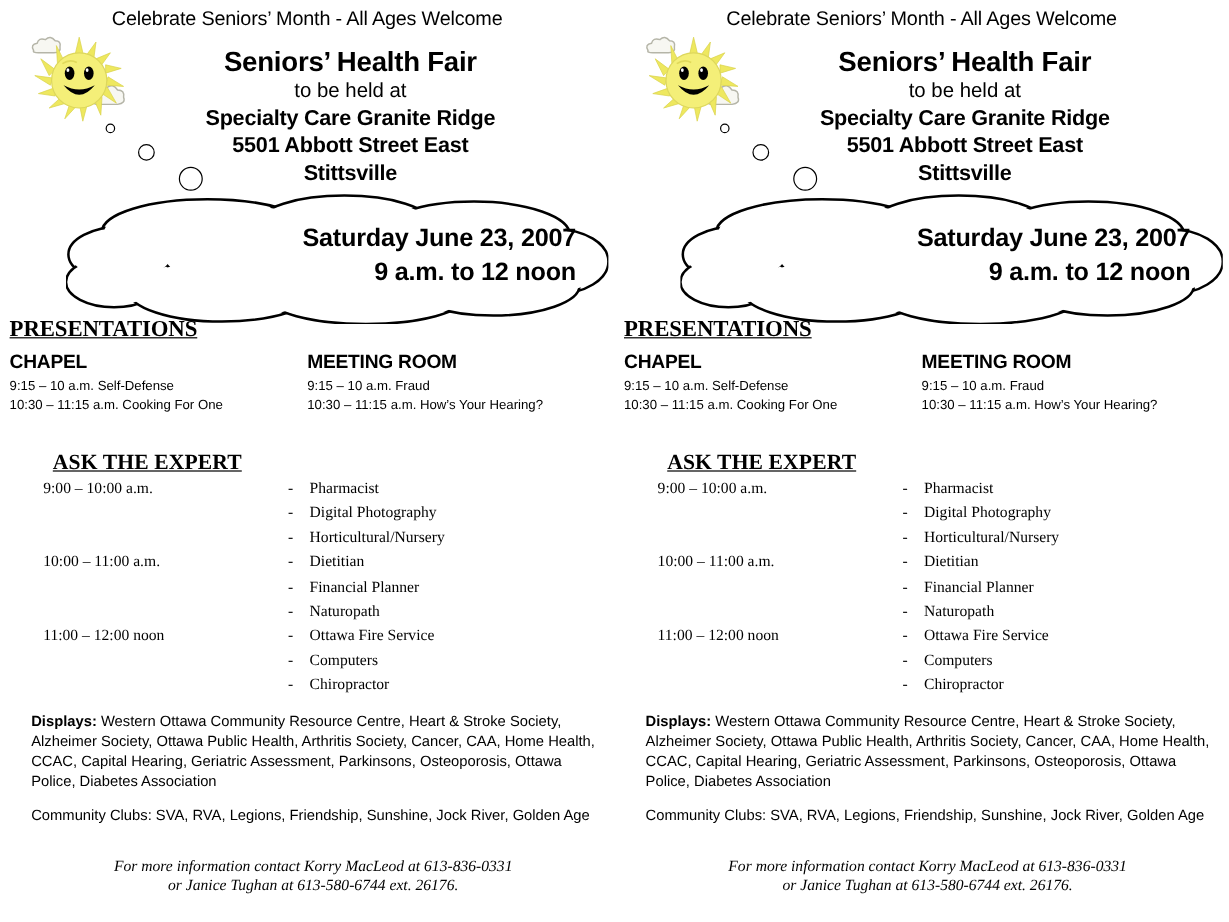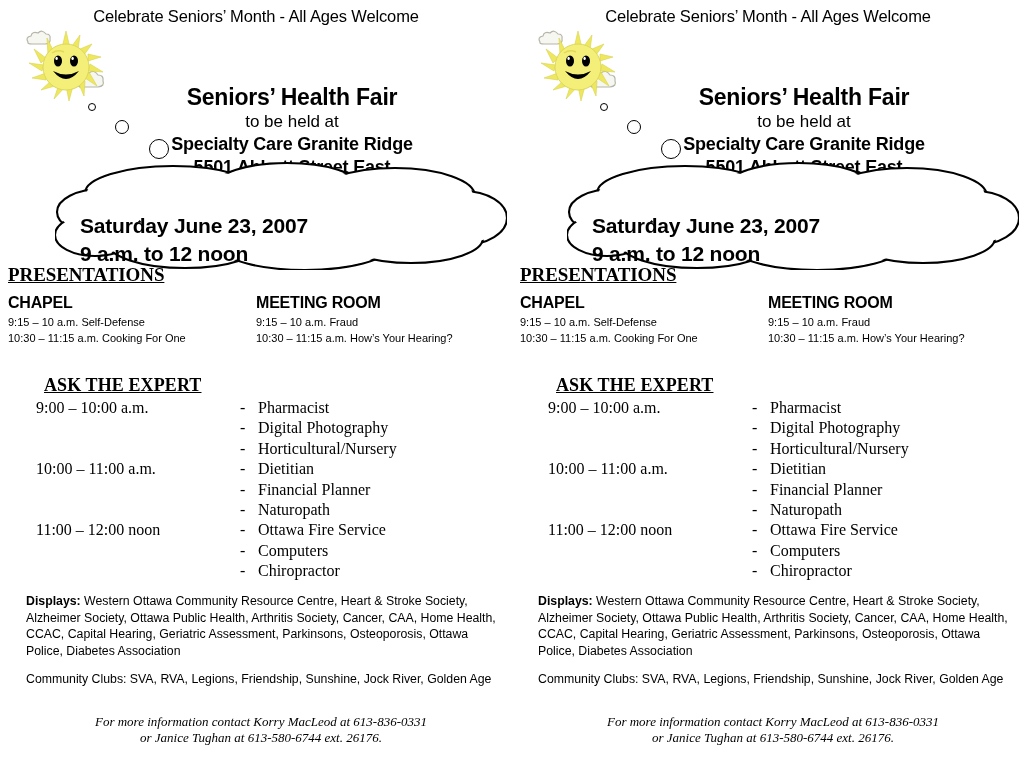--- a/index.html
+++ b/index.html
@@ -45,21 +45,20 @@
     top: 38px;
     left: 92px;
     width: 400px;
     text-align: center;
   }
   .title-main {
     font-size: 23px;
     font-weight: bold;
     letter-spacing: -0.2px;
     line-height: 26px;
-    margin-top: 46px;
   }
   .title-sub {
     font-size: 17px;
     font-weight: normal;
     line-height: 23px;
   }
   .title-venue {
     font-size: 18px;
     font-weight: bold;
     line-height: 23px;
@@ -91,26 +90,25 @@
     top: 160px;
     left: 55px;
     width: 452px;
     height: 110px;
   }
   .cloud-text {
     position: absolute;
     top: 185px;
     left: 80px;
     width: 400px;
-    text-align: left;
+    text-align: right;
     font-size: 21px;
     font-weight: bold;
     line-height: 28px;
     letter-spacing: -0.2px;
-    margin-top: 27px;
   }
 
   
   .presentations-head {
     position: absolute;
     top: 264px;
     left: 8px;
     font-family: "Liberation Serif", serif;
     font-size: 19px;
     font-weight: bold;
@@ -145,21 +143,21 @@
     font-weight: bold;
     text-decoration: underline;
     letter-spacing: 0.1px;
   }
   .ate-table {
     position: absolute;
     top: 399px;
     left: 36px;
     width: 460px;
     font-family: "Liberation Serif", serif;
-    font-size: 16px;
+    font-size: 13px;
   }
   .ate-row {
     display: flex;
     height: 20.4px;
     align-items: flex-start;
   }
   .ate-time {
     width: 204px;
     flex: 0 0 204px;
     white-space: nowrap;

